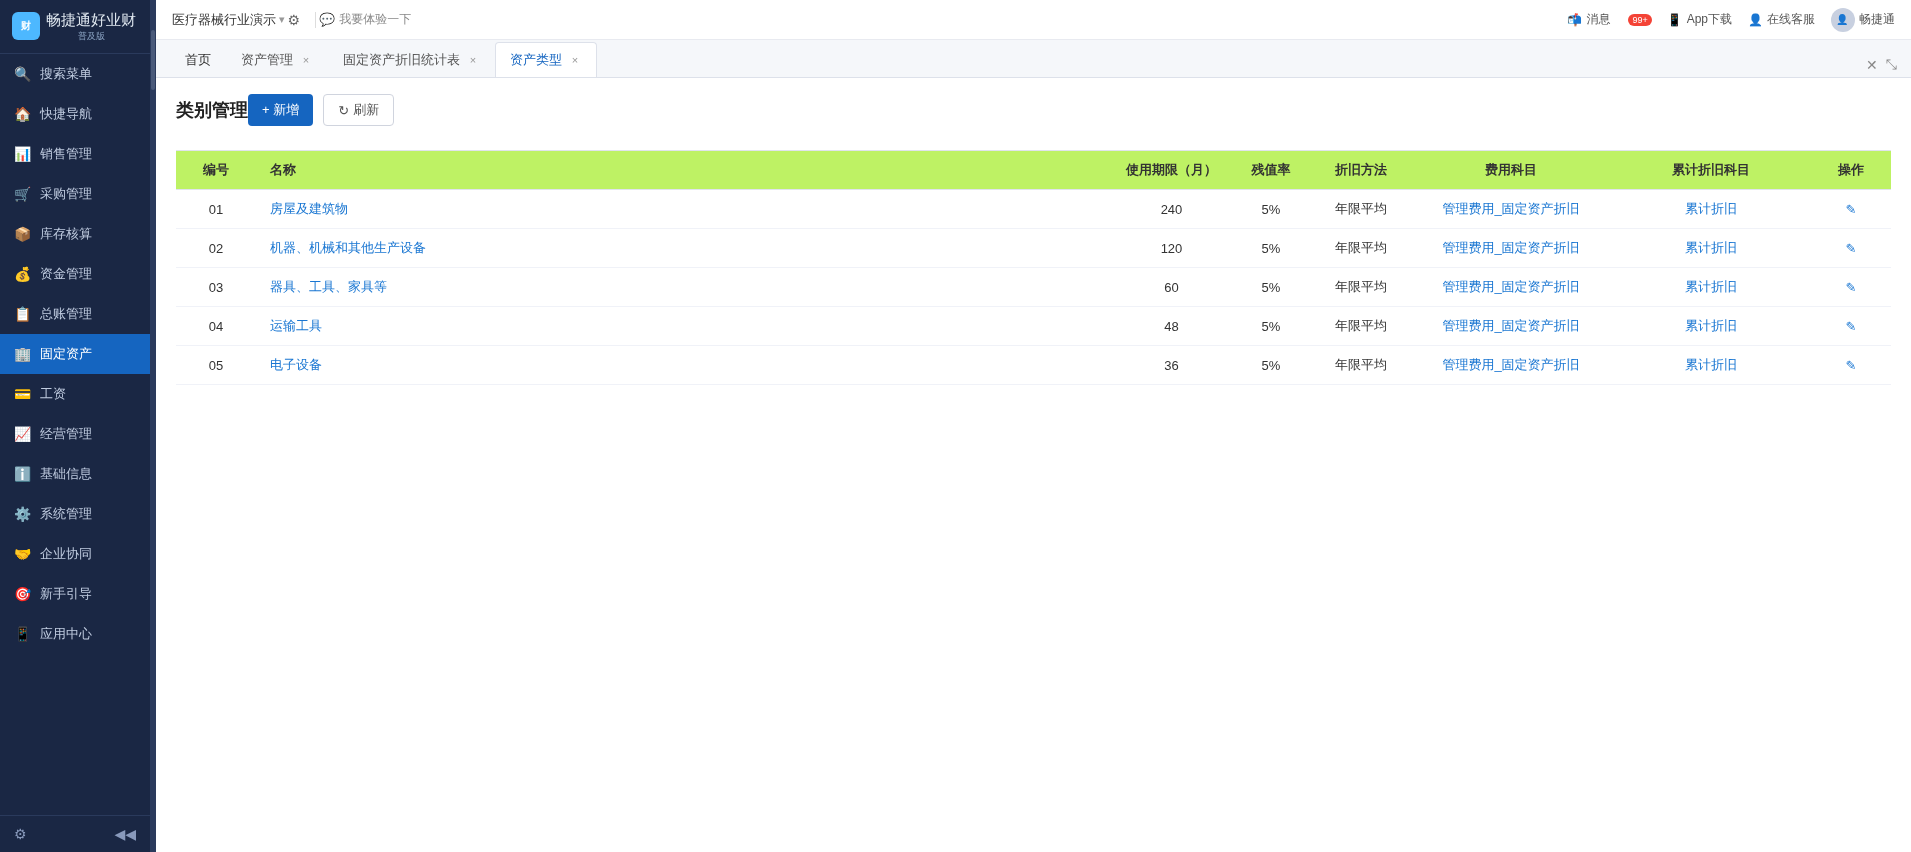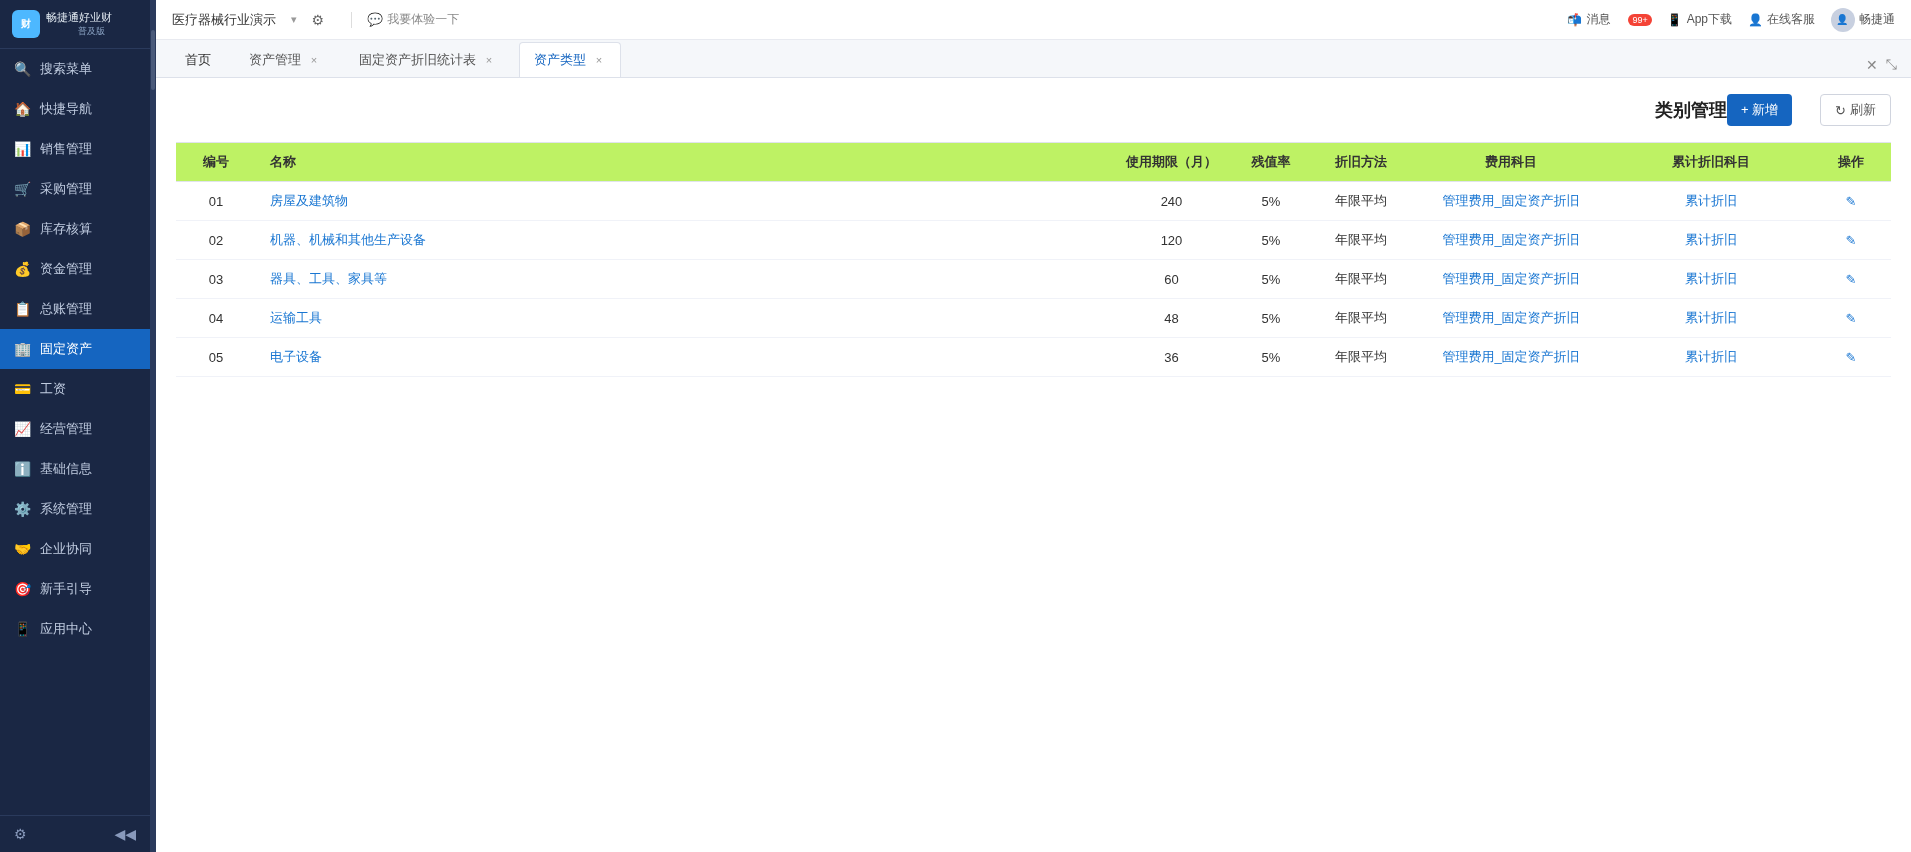--- a/index.html
+++ b/index.html
@@ -23,21 +23,21 @@
       gap: 6px;
       border-bottom: 1px solid #2a3a5c;
     }
     .sidebar-logo-icon {
       width: 28px; height: 28px;
       background: #4db8ff;
       border-radius: 6px;
       display: flex; align-items: center; justify-content: center;
       color: white; font-size: 10px; font-weight: bold;
     }
-    .sidebar-logo-text { font-size: 11px; color: #e0e8f0; line-height: 1.3; text-align: right; }
+    .sidebar-logo-text { font-size: 15px; color: #e0e8f0; line-height: 1.3; text-align: right; }
     .sidebar-logo-badge { font-size: 9px; color: #88a0c0; margin-left: 32px; }
     .sidebar-nav { flex: 1; overflow-y: auto; }
     .sidebar-nav::-webkit-scrollbar { width: 0; }
     .sidebar-item {
       display: flex; align-items: center; gap: 8px;
       padding: 11px 14px; cursor: pointer; color: #c0cce0; font-size: 13px;
       transition: background 0.15s;
     }
     .sidebar-item.active { background: #1565c0; color: #fff; }
     .sidebar-item-icon { font-size: 14px; width: 18px; text-align: center; }
@@ -60,42 +60,42 @@
 
     
     .topbar {
       background: #fff;
       border-bottom: 1px solid #e8eaf0;
       padding: 0 16px;
       height: 40px;
       display: flex; align-items: center; justify-content: space-between;
       flex-shrink: 0;
     }
-    .topbar-left { display: flex; align-items: center; gap: 15px; }
+    .topbar-left { display: flex; align-items: center; gap: 3px; }
     .topbar-title { font-size: 13px; color: #333; font-weight: 500; }
     .topbar-arrow { color: #999; font-size: 11px; }
     .topbar-settings { color: #666; cursor: pointer; font-size: 14px; }
     .topbar-tip { display: flex; align-items: center; gap: 4px; color: #888; font-size: 12px; cursor: pointer; }
     .topbar-tip-icon { font-size: 13px; }
     .topbar-right { display: flex; align-items: center; gap: 16px; }
     .topbar-right-item { display: flex; align-items: center; gap: 4px; color: #555; font-size: 12px; cursor: pointer; }
     .badge-red {
       background: #f44336; color: #fff; font-size: 9px; border-radius: 8px;
       padding: 1px 4px; margin-left: 14px;
     }
     .topbar-avatar { width: 24px; height: 24px; border-radius: 50%; background: #c8d0e0; display: flex; align-items: center; justify-content: center; font-size: 10px; color: #555; }
 
     
     .tabbar {
       background: #f5f7fa;
       border-bottom: 1px solid #dde1ea;
       padding: 0 14px;
       display: flex; align-items: flex-end;
       height: 38px; flex-shrink: 0;
-      gap: 8px;
+      gap: 0;
     }
     .tab {
       padding: 8px 14px 8px 14px;
       font-size: 13px; cursor: pointer;
       border-radius: 4px 4px 0 0;
       color: #555;
       position: relative;
       display: flex; align-items: center; gap: 6px;
       background: transparent;
       border: 1px solid transparent;
@@ -120,25 +120,25 @@
     .tab-window-controls {
       margin-left: auto; display: flex; align-items: center; gap: 8px; padding-bottom: 4px;
     }
     .tab-win-btn { font-size: 14px; color: #888; cursor: pointer; }
 
     
     .content { flex: 1; background: #fff; overflow-y: auto; padding: 16px 20px; }
 
     
     .page-header {
-      display: flex; align-items: center; justify-content: flex-end;
-      margin-bottom: 16px;
+      display: flex; align-items: center; justify-content: flex-start;
+      margin-bottom: 24px;
     }
     .page-title { font-size: 18px; font-weight: 600; color: #222; }
-    .page-actions { display: flex; gap: 28px; }
+    .page-actions { display: flex; gap: 10px; }
     .btn-primary {
       background: #1565c0; color: #fff; border: none; padding: 6px 14px;
       border-radius: 4px; cursor: pointer; font-size: 13px; display: flex; align-items: center; gap: 4px;
     }
     .btn-default {
       background: #fff; color: #555; border: 1px solid #d0d4de; padding: 6px 14px;
       border-radius: 4px; cursor: pointer; font-size: 13px; display: flex; align-items: center; gap: 4px;
     }
 
     

